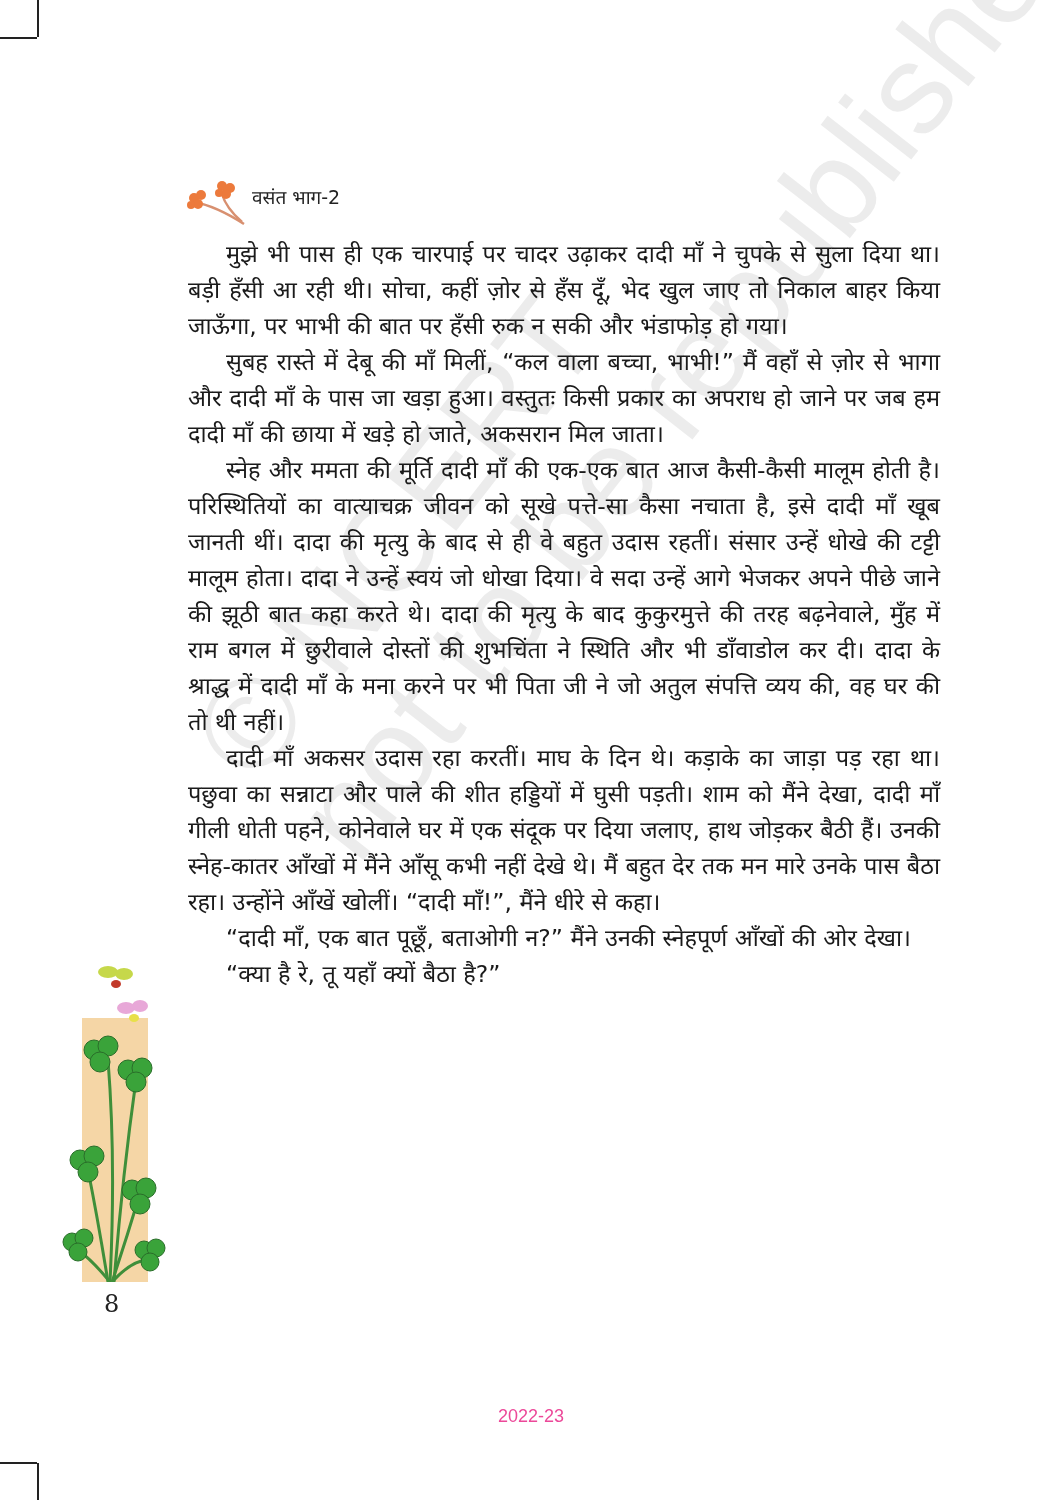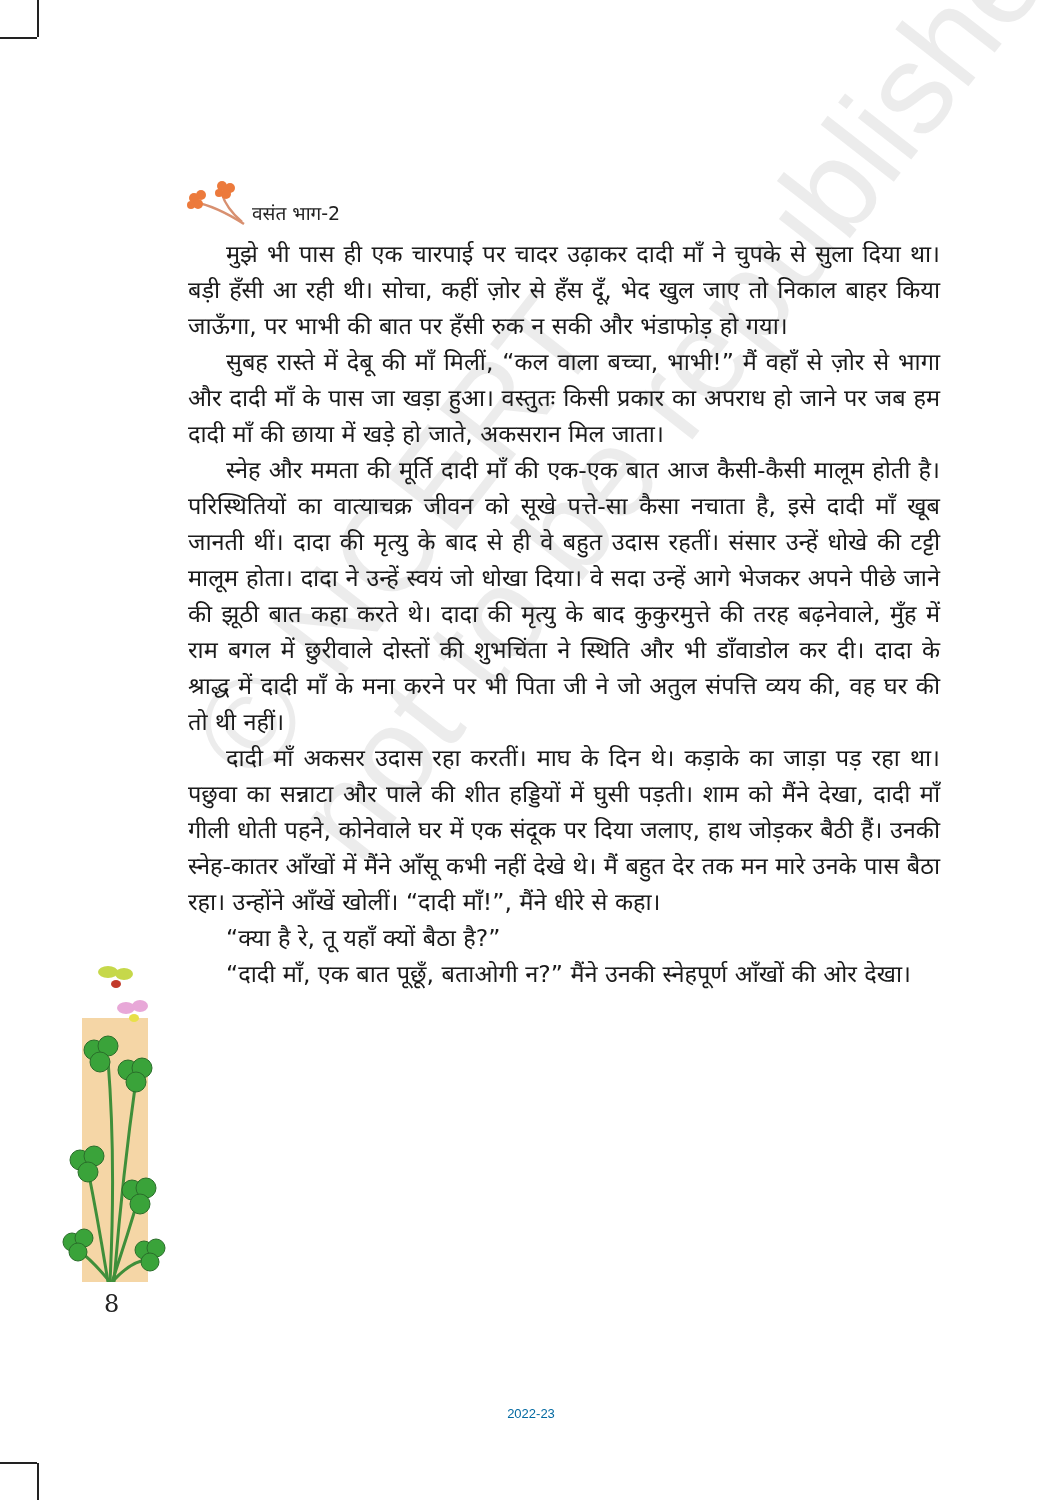--- a/index.html
+++ b/index.html
@@ -18,21 +18,21 @@
     .crop-mark {
       position: absolute;
       background: #222;
     }
     .header {
       position: absolute;
       left: 186px;
       top: 180px;
       height: 46px;
       display: flex;
-      align-items: flex-end;
+      align-items: flex-start;
     }
     .header-flower {
       width: 72px;
       height: 46px;
       position: relative;
     }
     .header-title {
       font-family: "DejaVu Sans", sans-serif;
       font-size: 19px;
       color: #222;
@@ -71,22 +71,22 @@
       font-size: 24px;
       color: #222;
     }
     .footer-year {
       position: absolute;
       left: 0;
       right: 0;
       top: 1406px;
       text-align: center;
       font-family: "Liberation Sans", sans-serif;
-      font-size: 13px;
-      color: #0369a1;
+      font-size: 18px;
+      color: #ec4899;
       margin-left: 12px;
     }
     .watermark {
       position: absolute;
       left: 170px;
       top: 720px;
       width: 1100px;
       transform: rotate(-52deg);
       transform-origin: 0 0;
       font-family: "Liberation Sans", sans-serif;
@@ -133,22 +133,22 @@
     </svg>
   </span>
   <span class="header-title">वसंत भाग-2</span>
 </div>
 
 <div class="body-text">
   <p class="para">मुझे भी पास ही एक चारपाई पर चादर उढ़ाकर दादी माँ ने चुपके से सुला दिया था। बड़ी हँसी आ रही थी। सोचा, कहीं ज़ोर से हँस दूँ, भेद खुल जाए तो निकाल बाहर किया जाऊँगा, पर भाभी की बात पर हँसी रुक न सकी और भंडाफोड़ हो गया।</p>
   <p class="para">सुबह रास्ते में देबू की माँ मिलीं, “कल वाला बच्चा, भाभी!” मैं वहाँ से ज़ोर से भागा और दादी माँ के पास जा खड़ा हुआ। वस्तुतः किसी प्रकार का अपराध हो जाने पर जब हम दादी माँ की छाया में खड़े हो जाते, अकसरान मिल जाता।</p>
   <p class="para">स्नेह और ममता की मूर्ति दादी माँ की एक-एक बात आज कैसी-कैसी मालूम होती है। परिस्थितियों का वात्याचक्र जीवन को सूखे पत्ते-सा कैसा नचाता है, इसे दादी माँ खूब जानती थीं। दादा की मृत्यु के बाद से ही वे बहुत उदास रहतीं। संसार उन्हें धोखे की टट्टी मालूम होता। दादा ने उन्हें स्वयं जो धोखा दिया। वे सदा उन्हें आगे भेजकर अपने पीछे जाने की झूठी बात कहा करते थे। दादा की मृत्यु के बाद कुकुरमुत्ते की तरह बढ़नेवाले, मुँह में राम बगल में छुरीवाले दोस्तों की शुभचिंता ने स्थिति और भी डाँवाडोल कर दी। दादा के श्राद्ध में दादी माँ के मना करने पर भी पिता जी ने जो अतुल संपत्ति व्यय की, वह घर की तो थी नहीं।</p>
   <p class="para">दादी माँ अकसर उदास रहा करतीं। माघ के दिन थे। कड़ाके का जाड़ा पड़ रहा था। पछुवा का सन्नाटा और पाले की शीत हड्डियों में घुसी पड़ती। शाम को मैंने देखा, दादी माँ गीली धोती पहने, कोनेवाले घर में एक संदूक पर दिया जलाए, हाथ जोड़कर बैठी हैं। उनकी स्नेह-कातर आँखों में मैंने आँसू कभी नहीं देखे थे। मैं बहुत देर तक मन मारे उनके पास बैठा रहा। उन्होंने आँखें खोलीं। “दादी माँ!”, मैंने धीरे से कहा।</p>
+  <p class="para">“दादी माँ, एक बात पूछूँ, बताओगी न?” मैंने उनकी स्नेहपूर्ण आँखों की ओर देखा।</p>
   <p class="para">“क्या है रे, तू यहाँ क्यों बैठा है?”</p>
-  <p class="para">“दादी माँ, एक बात पूछूँ, बताओगी न?” मैंने उनकी स्नेहपूर्ण आँखों की ओर देखा।</p>
 </div>
 
 <div class="side-art">
   <svg width="104" height="322" viewBox="0 0 104 322">
     <rect x="20" y="58" width="66" height="264" fill="#f3cf96" opacity="0.85"></rect>
 
     <g>
       <ellipse cx="46" cy="12" rx="10" ry="6" fill="#c6d84a"></ellipse>
       <ellipse cx="62" cy="14" rx="9" ry="6" fill="#c6d84a"></ellipse>
       <ellipse cx="54" cy="24" rx="5" ry="4" fill="#c23a2a"></ellipse>

